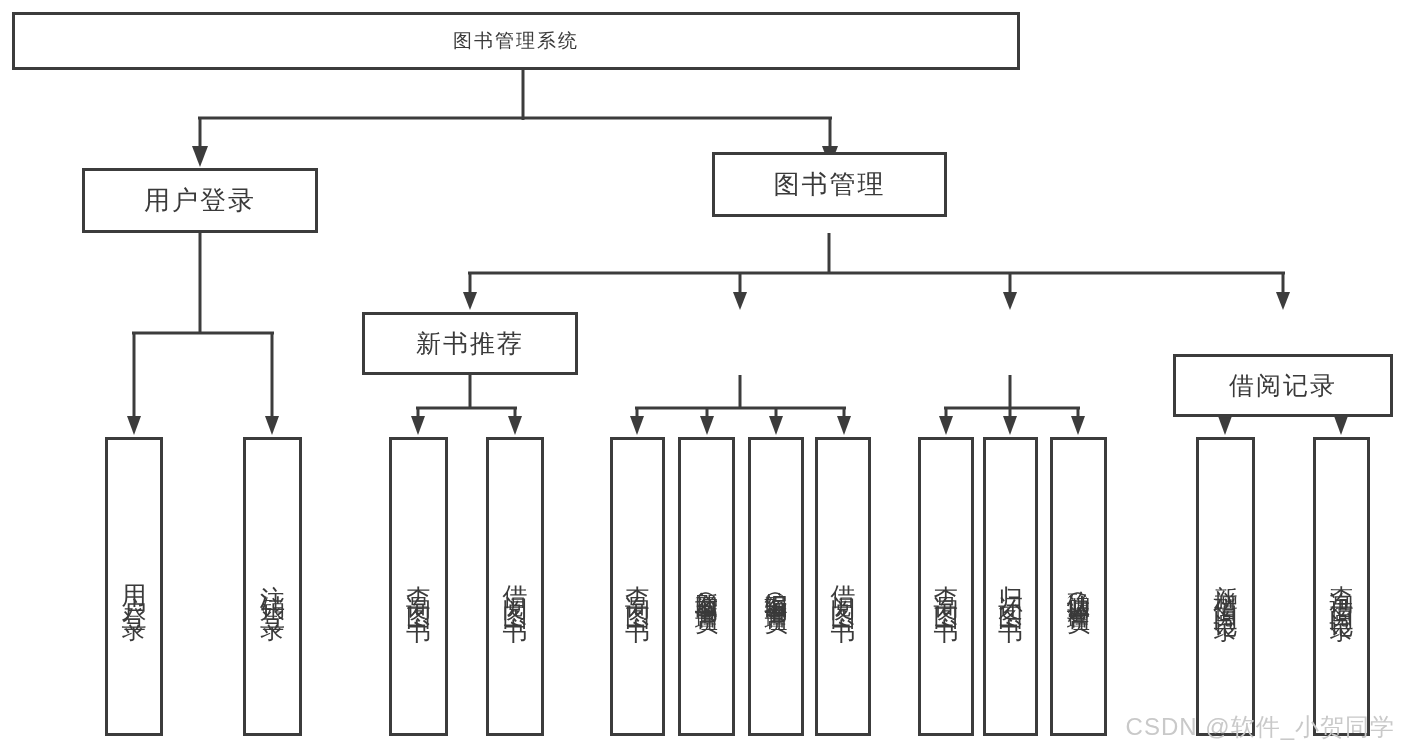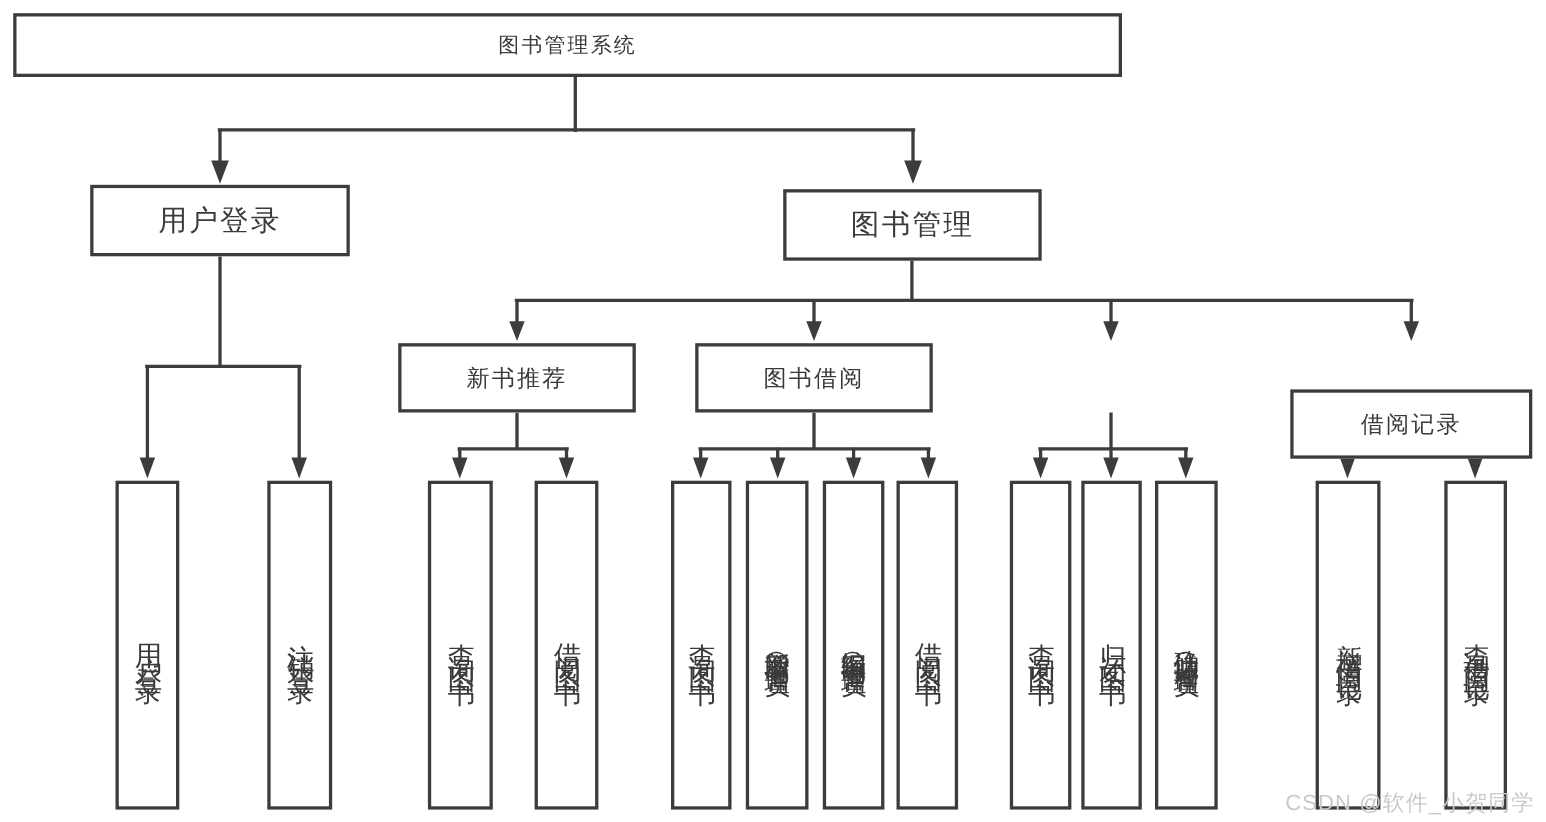--- a/index.html
+++ b/index.html
@@ -30,22 +30,22 @@
     display: flex;
     align-items: center;
     justify-content: center;
     color: var(--text);
     letter-spacing: 2px;
     white-space: nowrap;
   }
   .node--root   { left: 12px;  top: 12px;  width: 1008px; height: 58px; font-size: 19px; }
   .node--l2     { height: 65px; font-size: 26px; }
   .node--login  { left: 82px;  top: 168px; width: 236px; }
-  .node--mgmt   { left: 712px; top: 172px; width: 235px; }
-  .node--l3     { top: 312px; height: 63px; font-size: 21px; text-align: right; }
+  .node--mgmt   { left: 712px; top: 152px; width: 235px; }
+  .node--l3     { top: 312px; height: 63px; font-size: 25px; text-align: right; }
   .node--l3a    { left: 362px;  width: 216px; }
   .node--l3b    { left: 632px;  width: 216px; }
   .node--l3c    { left: 902px;  width: 216px; }
   .node--l3d    { left: 1173px; width: 220px; margin-top: 42px; }
   .leaf {
     position: absolute;
     top: 437px;
     height: 299px;
     border: 3px solid var(--line);
     background: var(--background);
@@ -60,21 +60,21 @@
     letter-spacing: 11px;
     color: var(--text);
     line-height: 1;
   }
   .leaf--mid span  { font-size: 24px; letter-spacing: 7px; }
   .leaf--long span { font-size: 23px; letter-spacing: 3px; }
   .watermark {
     position: absolute;
     right: 10px;
     bottom: 4px;
-    font-size: 20px;
+    font-size: 24px;
     color: var(--watermark);
     letter-spacing: 1px;
     z-index: 5;
     white-space: nowrap;
   }
   svg line     { stroke: var(--line); stroke-width: 3; }
   svg polygon  { fill: var(--line); }
 </style>
 </head>
 <body>
@@ -142,21 +142,20 @@
     <polygon points="1218,416 1232,416 1225,435"></polygon>
     <polygon points="1334,416 1348,416 1341,435"></polygon>
   </svg>
 
   <div class="node node--root">图书管理系统</div>
 
   <div class="node node--l2 node--login">用户登录</div>
   <div class="node node--l2 node--mgmt">图书管理</div>
 
   <div class="node node--l3 node--l3a">新书推荐</div>
-  <div class="node node--l3 node--l3b">图书借阅</div>
   <div class="node node--l3 node--l3d">借阅记录</div>
 
   <div class="leaf" style="left:105px;width:58px;">
     <span>用户登录</span>
   </div>
   <div class="leaf" style="left:243px;width:59px;">
     <span>注销登录</span>
   </div>
 
   <div class="leaf" style="left:389px;width:59px;">

